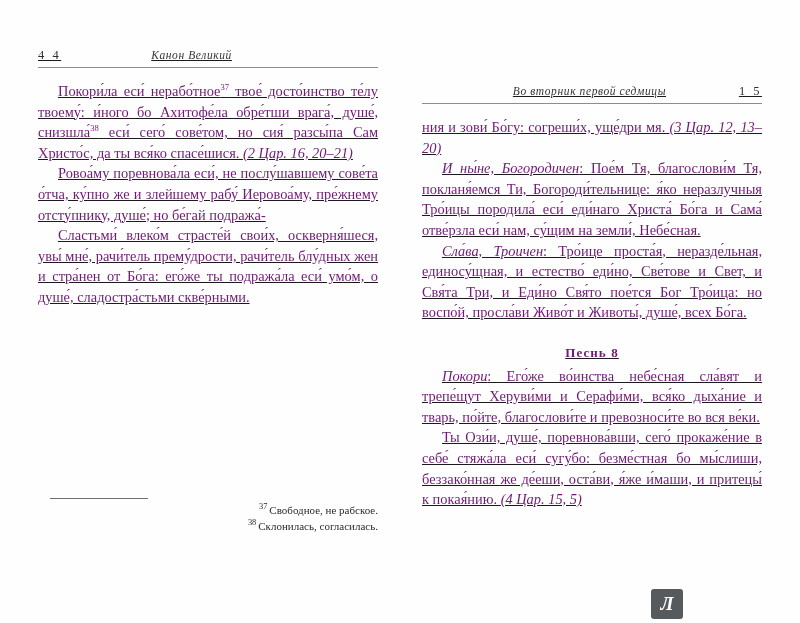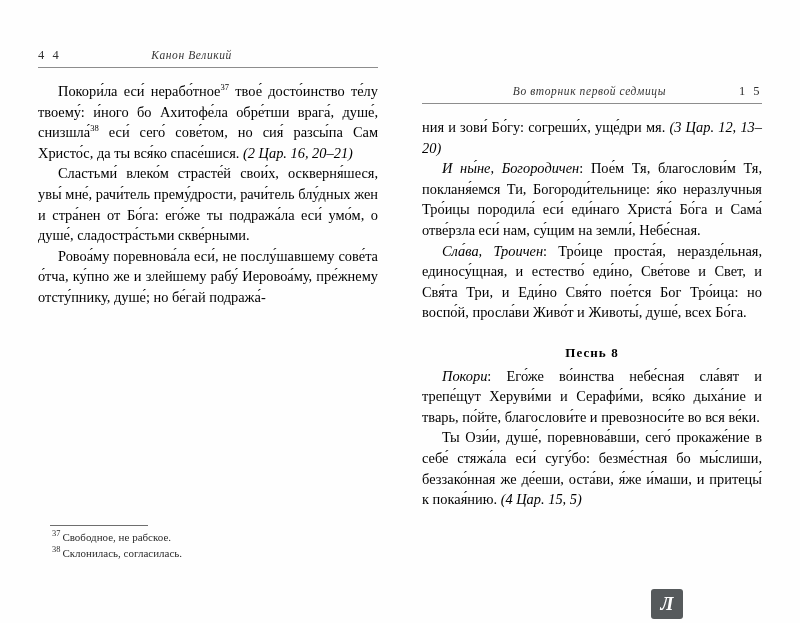--- a/index.html
+++ b/index.html
@@ -14,20 +14,21 @@
     overflow: hidden;
     font-family: "Liberation Serif", "DejaVu Serif", serif;
     color: #1b1b1b;
     position: relative;
   }
   .spread {
     position: absolute;
     inset: 0;
     display: flex;
     background: #fefefe;
+    text-decoration: underline;
   }
   .page {
     position: relative;
     box-sizing: border-box;
   }
   .page-left {
     width: 400px;
     padding: 48px 22px 0 38px;
   }
   .page-right {
@@ -67,21 +68,21 @@
   .page-right .runhead .rh-title { padding-left: 18px; }
 
   
   .body {
     margin-top: 13px;
     font-size: 14.4px;
     line-height: 20.6px;
     text-align: justify;
     text-justify: inter-word;
     hyphens: manual;
-    color: #000000;
+    color: #701a75;
   }
   .body p {
     margin: 0;
     text-indent: 20px;
   }
   .body p.cont {
     text-indent: 0;
   }
   .ital { font-style: italic; }
 
@@ -98,24 +99,25 @@
     font-size: 13px;
     letter-spacing: 1.1px;
     margin: 20px 0 2px 0;
   }
 
   
   .footnotes {
     position: absolute;
     left: 38px;
     right: 22px;
-    top: 525px;
+    top: 498px;
     font-size: 11px;
     line-height: 15.5px;
     color: #2b2b2b;
+    text-align: right;
   }
   .fn-rule {
     width: 98px;
     height: 0;
     border-top: 1px solid #6e6e6e;
     margin: 0 0 4px 12px;
   }
   .fn-item {
     padding-left: 22px;
     text-indent: -8px;
@@ -159,22 +161,22 @@
   <div class="page page-left">
 
     <div class="runhead">
       <div class="folio">4 4</div>
       <div class="rh-title">Канон Великий</div>
     </div>
 
     <div class="body">
       <div>
           <p><span>Покори́ла еси́ нерабо́тное</span><sup class="fn">37</sup><span> твое́ досто́инство те́лу твоему́: и́ного бо Ахитофе́ла обре́тши врага́, душе́, снизшла́</span><sup class="fn">38</sup><span> еси́ сего́ сове́том, но сия́ разсы́па Сам Христо́с, да ты вся́ко спасе́шися. </span><em class="ital">(2 Цар. 16, 20–21)</em></p>
+          <p><span>Ровоа́му поревнова́ла еси́, не послу́шавшему сове́та о́тча, ку́пно же и злейшему рабу́ Иеровоа́му, пре́жнему отсту́пнику, душе́; но бе́гай подража́-</span></p>
           <p><span>Сластьми́ влеко́м страсте́й свои́х, оскверня́шеся, увы́ мне́, рачи́тель прему́дрости, рачи́тель блу́дных жен и стра́нен от Бо́га: его́же ты подража́ла еси́ умо́м, о душе́, сладостра́стьми скве́рными.</span></p>
-          <p><span>Ровоа́му поревнова́ла еси́, не послу́шавшему сове́та о́тча, ку́пно же и злейшему рабу́ Иеровоа́му, пре́жнему отсту́пнику, душе́; но бе́гай подража́-</span></p>
         </div>
     </div>
 
     <div class="footnotes">
       <div class="fn-rule"></div>
       <div>
           <div class="fn-item"><sup>37</sup><span>Свободное, не рабское.</span></div>
           <div class="fn-item"><sup>38</sup><span>Склонилась, согласилась.</span></div>
         </div>
     </div>

